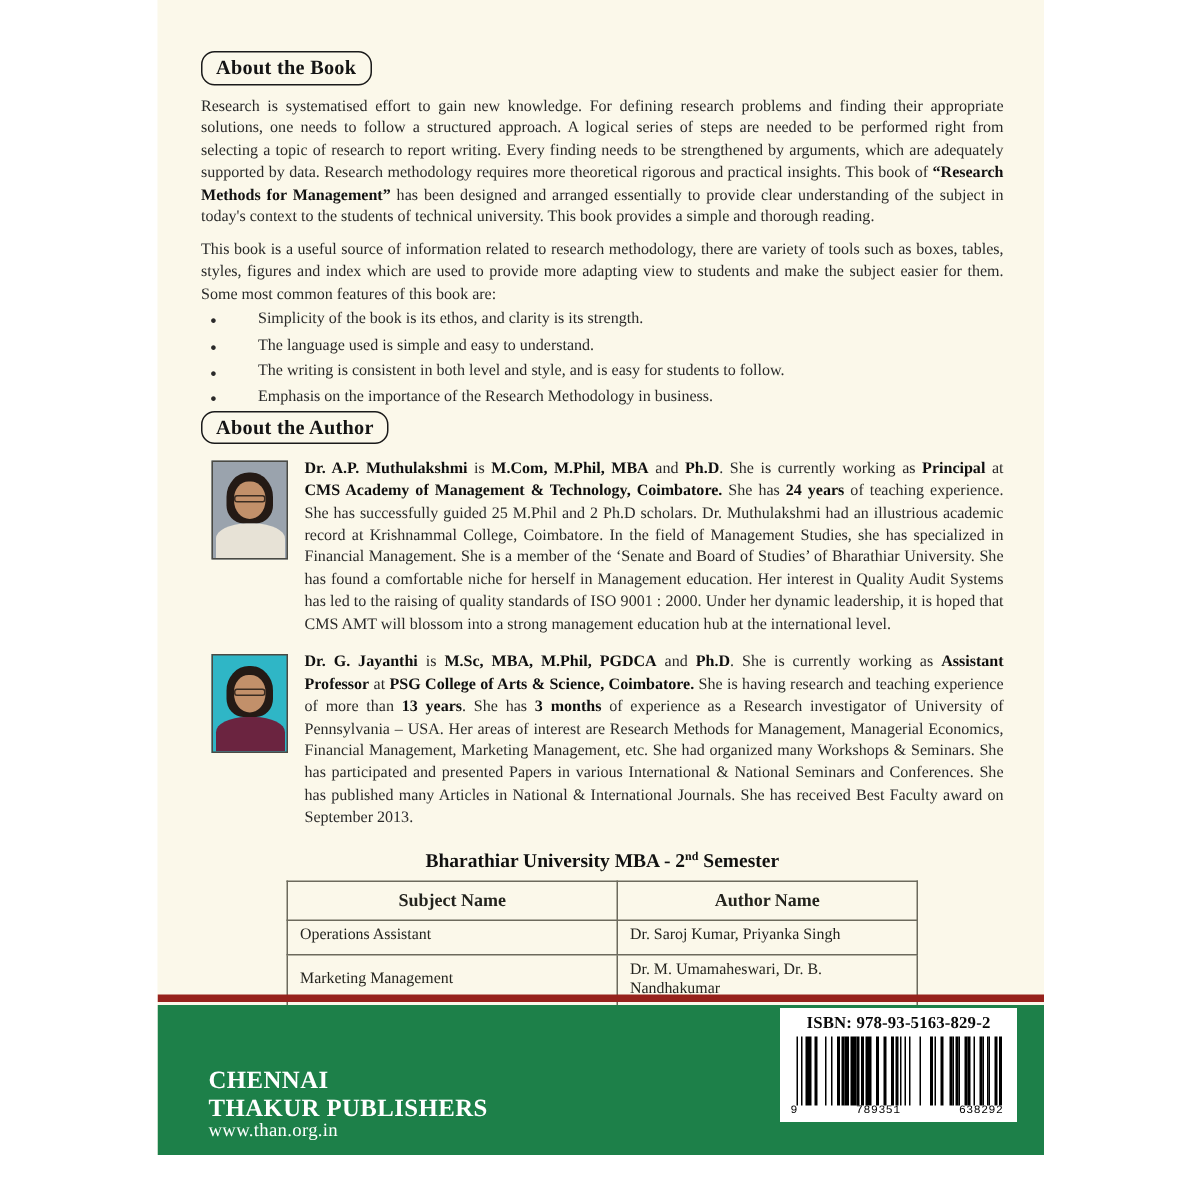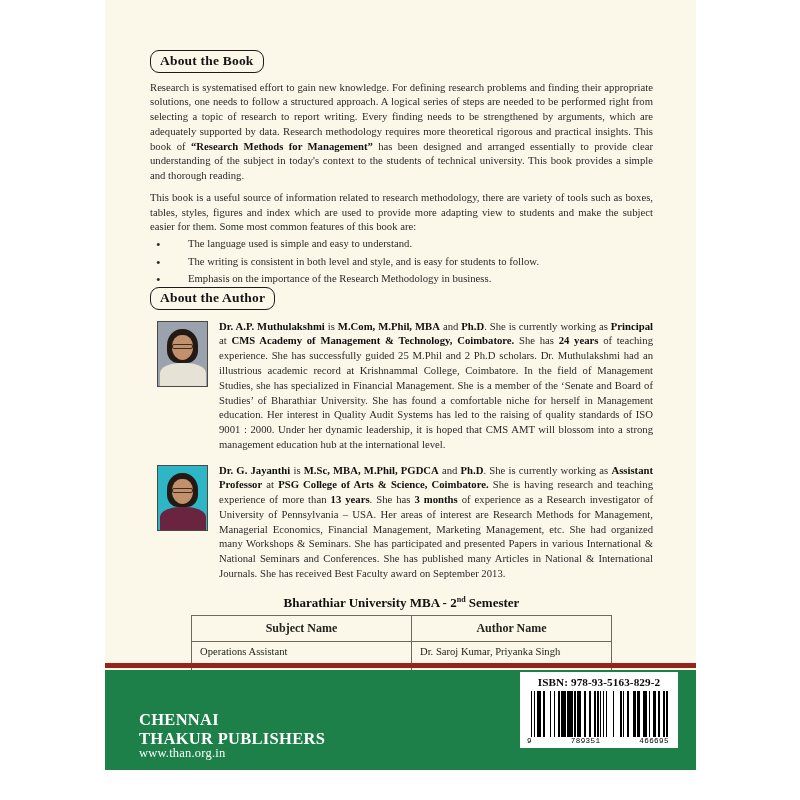--- a/index.html
+++ b/index.html
@@ -23,21 +23,21 @@
     height: 770px;
     background: #fbf8ea;
     overflow: hidden;
   }
 
   #content {
     position: absolute;
     left: 0; top: 0;
     width: 591px;
     height: 664px;
-    padding: 16px;
+    padding: 0;
     box-sizing: border-box;
   }
 
   .inner {
     padding: 34px 27px 0 29px;
   }
 
   
   .sec-head {
     display: inline-block;
@@ -263,20 +263,21 @@
     <div class="inner">
 
       
       <div class="sec-head">About the Book</div>
 
       <p class="body-p"><span>Research is systematised effort to gain new knowledge. For defining research problems and finding their appropriate solutions, one needs to follow a structured approach. A logical series of steps are needed to be performed right from selecting a topic of research to report writing. Every finding needs to be strengthened by arguments, which are adequately supported by data. Research methodology requires more theoretical rigorous and practical insights. This book of </span><b>“Research Methods for Management”</b><span> has been designed and arranged essentially to provide clear understanding of the subject in today's context to the students of technical university. This book provides a simple and thorough reading.</span></p>
 
       <p class="body-p">This book is a useful source of information related to research methodology, there are variety of tools such as boxes, tables, styles, figures and index which are used to provide more adapting view to students and make the subject easier for them. Some most common features of this book are:</p>
 
       <ul class="features">
+        <li>Simplicity of the book is its ethos, and clarity is its strength.</li>
         <li>The language used is simple and easy to understand.</li>
         <li>The writing is consistent in both level and style, and is easy for students to follow.</li>
         <li>Emphasis on the importance of the Research Methodology in business.</li>
       </ul>
 
       
       <div class="sec-head" style="">About the Author</div>
 
       <div class="author-row">
         <div class="photo p1">
@@ -443,18 +444,18 @@
           <i class="tall" style="width:1.537px"></i>
           <i class="sp" style="width:1.537px"></i>
           <i class="sp" style="width:1.537px"></i>
           <i class="tall" style="width:1.537px"></i>
           <i class="sp" style="width:1.537px"></i>
           <i class="tall" style="width:1.537px"></i>
         </div>
       <div class="digits">
         <span>9</span>
         <span>789351</span>
-        <span>466695</span>
+        <span>638292</span>
       </div>
     </div>
   </div>
 
 </div>
 
 </body></html>

